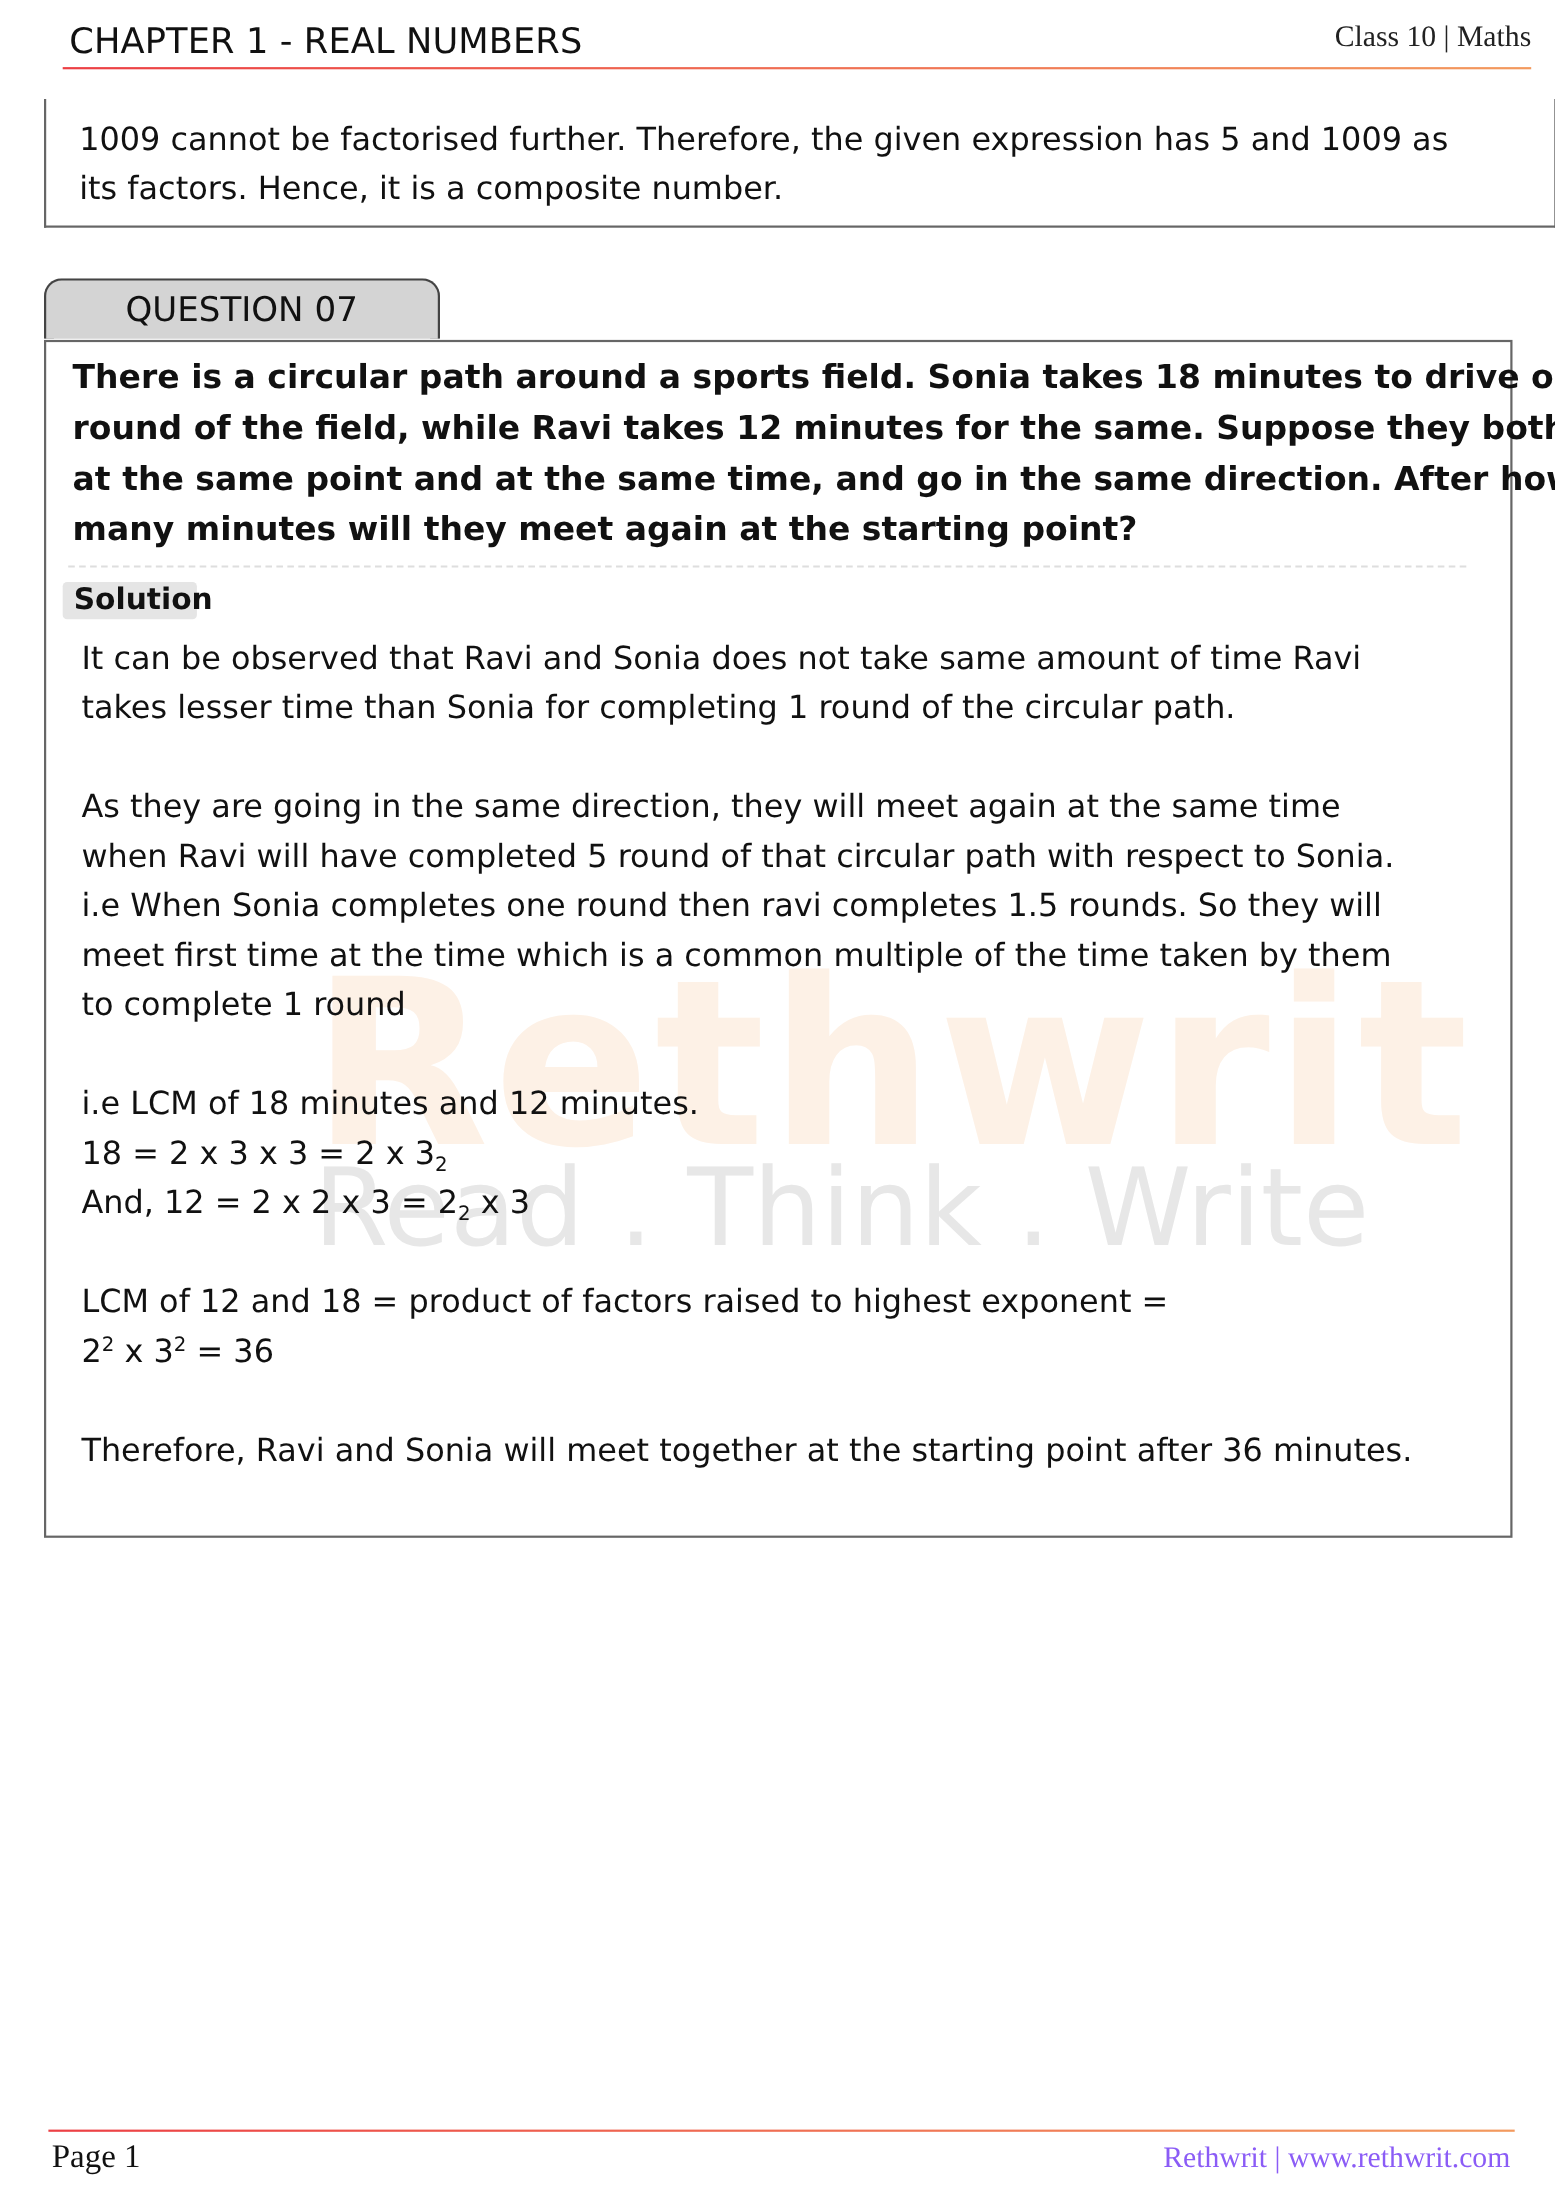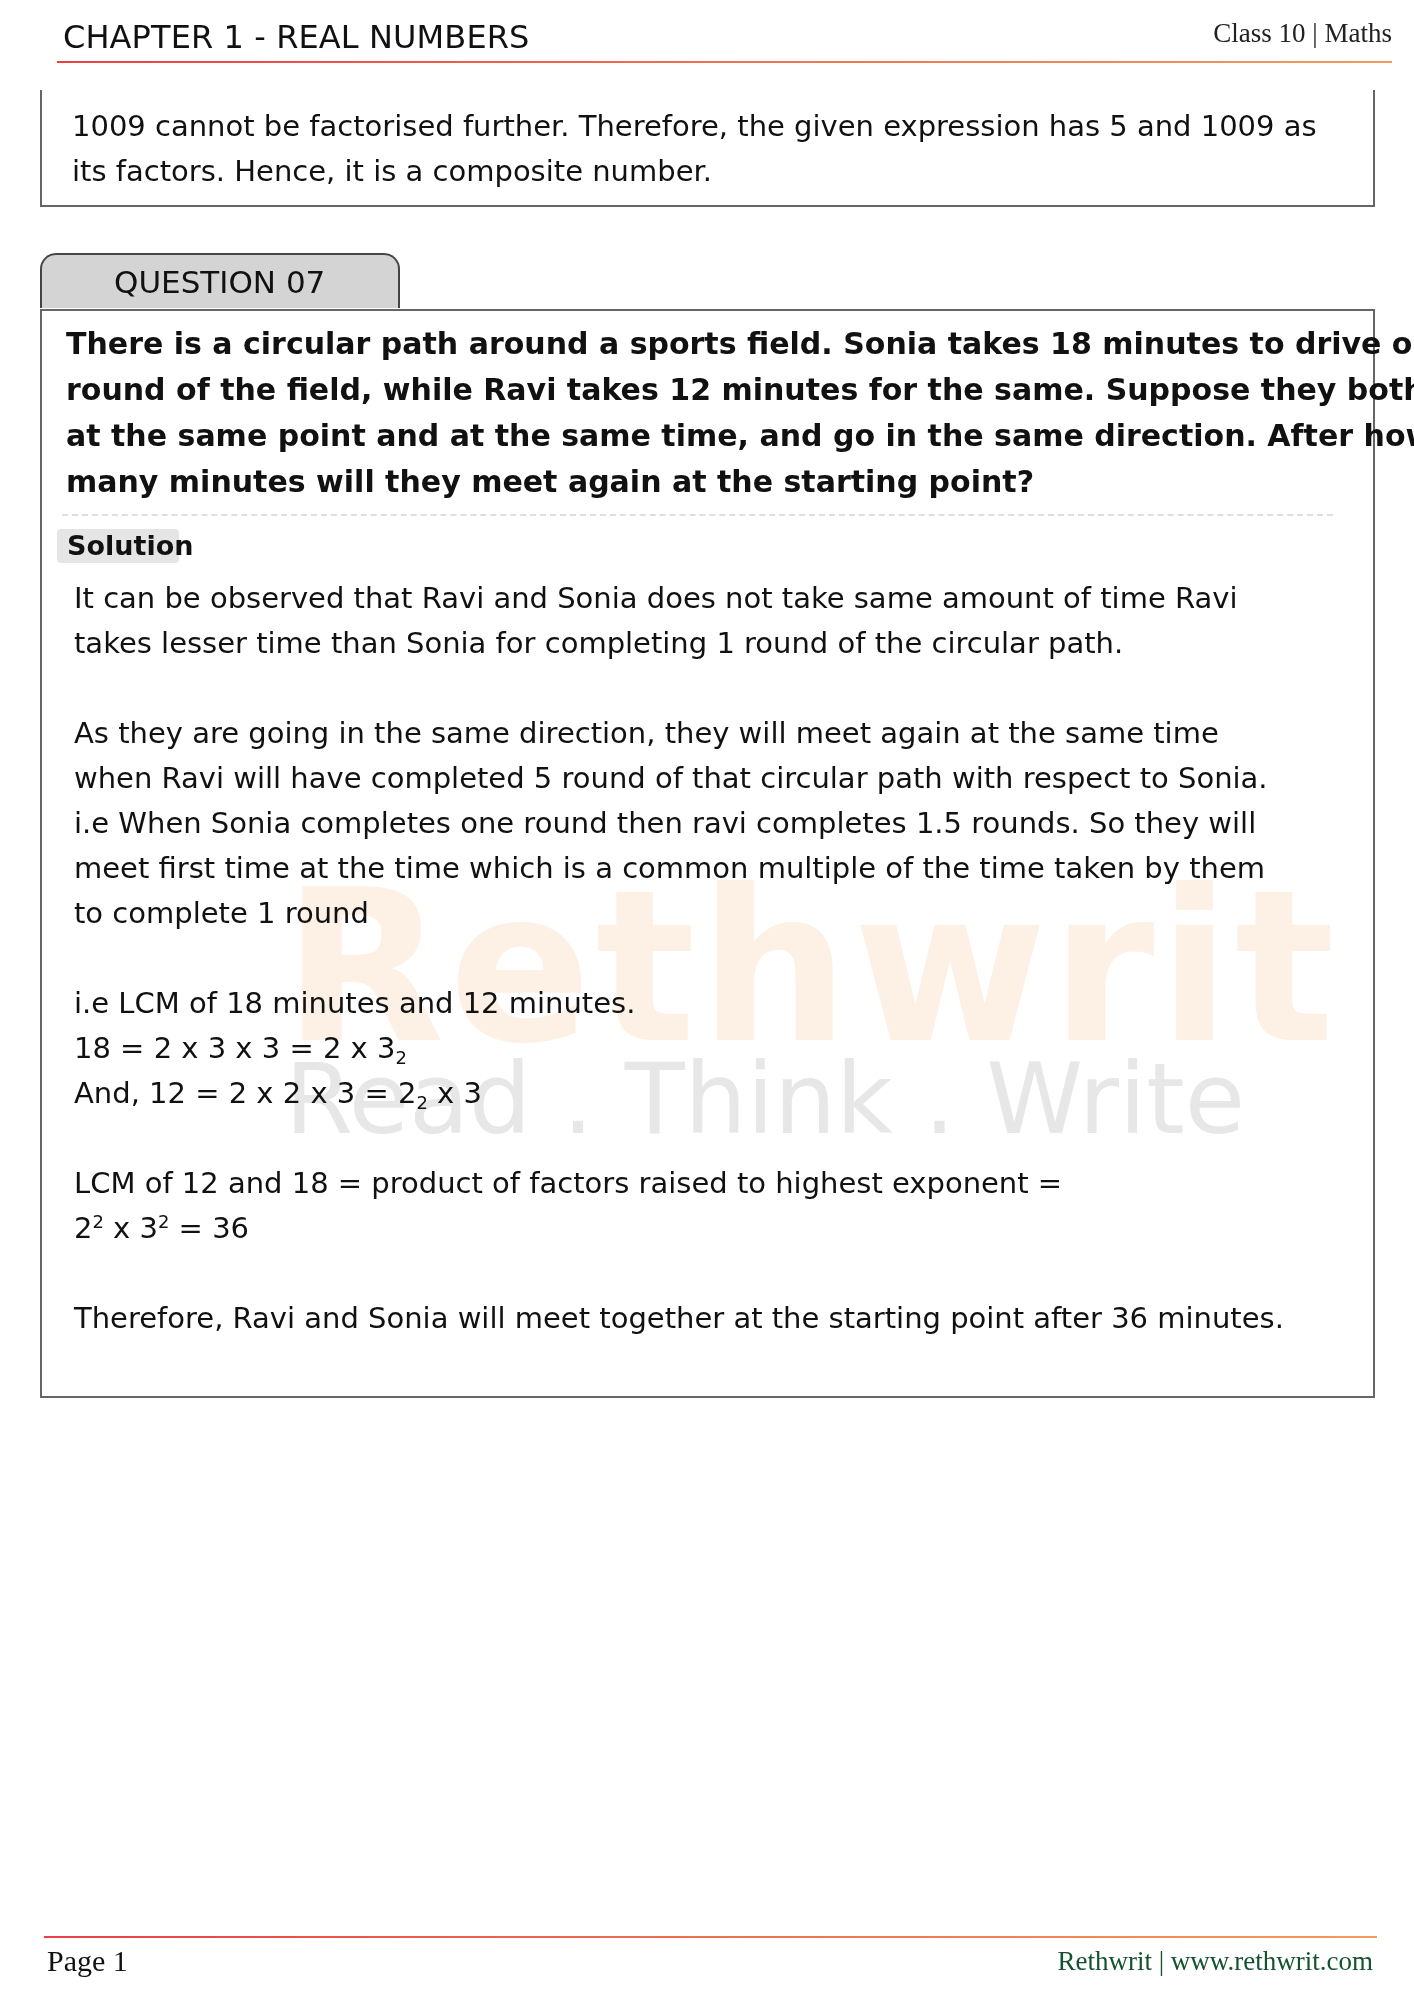--- a/index.html
+++ b/index.html
@@ -9,21 +9,21 @@
 
   
   .hdr-left { position: absolute; left: 63px; top: 18px; font-size: 32px; letter-spacing: 0.1px; color: #111; white-space: nowrap; text-align: center; }
   .hdr-right { position: absolute; right: 22px; top: 18px; font-size: 27px; color: #222; white-space: nowrap; }
   .rule { position: absolute; height: 2px; background: linear-gradient(90deg, #ec3f44 0%, #ef6a52 45%, #f39a5e 100%); }
   .rule.top { left: 57px; width: 1335px; top: 61px; }
   .rule.bottom { left: 44px; width: 1333px; top: 1936px; }
 
   
   .cont-box { position: absolute; left: 40px; top: 90px; width: 1331px; height: 115px;
-    border-left: 2px solid #666; border-right: 2px solid #666; border-bottom: 2px solid #666; box-sizing: content-box; }
+    border-left: 2px solid #666; border-right: 2px solid #666; border-bottom: 2px solid #666; box-sizing: content-box; padding-left: 40px; }
   .body-text { font-size: 29px; line-height: 45px; color: #111; white-space: nowrap; }
   .cont-text { position: absolute; left: 30px; top: 14px; }
 
   
   .q-tab { position: absolute; left: 40px; top: 253px; width: 360px; height: 55px; background: #d4d4d4;
     border: 2px solid #444; border-bottom: none; border-radius: 16px 16px 0 0; box-sizing: border-box; }
   .q-tab span { position: absolute; left: 72px; top: 9px; font-size: 31px; color: #111; }
 
   
   .q-box { position: absolute; left: 40px; top: 309px; width: 1331px; height: 1085px;
@@ -37,21 +37,21 @@
   sub, sup { font-size: 62%; line-height: 0; }
   sub { vertical-align: -0.35em; }
   sup { vertical-align: 0.55em; }
 
   
   .wm1 { position: absolute; left: 283px; top: 845px; font-size: 210px; font-weight: bold; color: #fdf1e6; letter-spacing: 4px; z-index: 1; white-space: nowrap; }
   .wm2 { position: absolute; left: 285px; top: 1042px; font-size: 98px; color: #e7e7e7; z-index: 1; white-space: nowrap; }
 
   
   .ftr-left { position: absolute; left: 47px; top: 1944px; font-size: 30px; color: #111; white-space: nowrap; }
-  .ftr-right { position: absolute; right: 41px; top: 1946px; font-size: 27px; color: #14532d; white-space: nowrap; }
+  .ftr-right { position: absolute; right: 41px; top: 1946px; font-size: 27px; color: #8b5cf6; white-space: nowrap; }
 </style>
 </head>
 <body>
 
 <div class="hdr-left sans">CHAPTER 1 - REAL NUMBERS</div>
 <div class="hdr-right serif">Class 10 | Maths</div>
 <div class="rule top"></div>
 
 <div class="cont-box">
   <div class="cont-text body-text sans">

